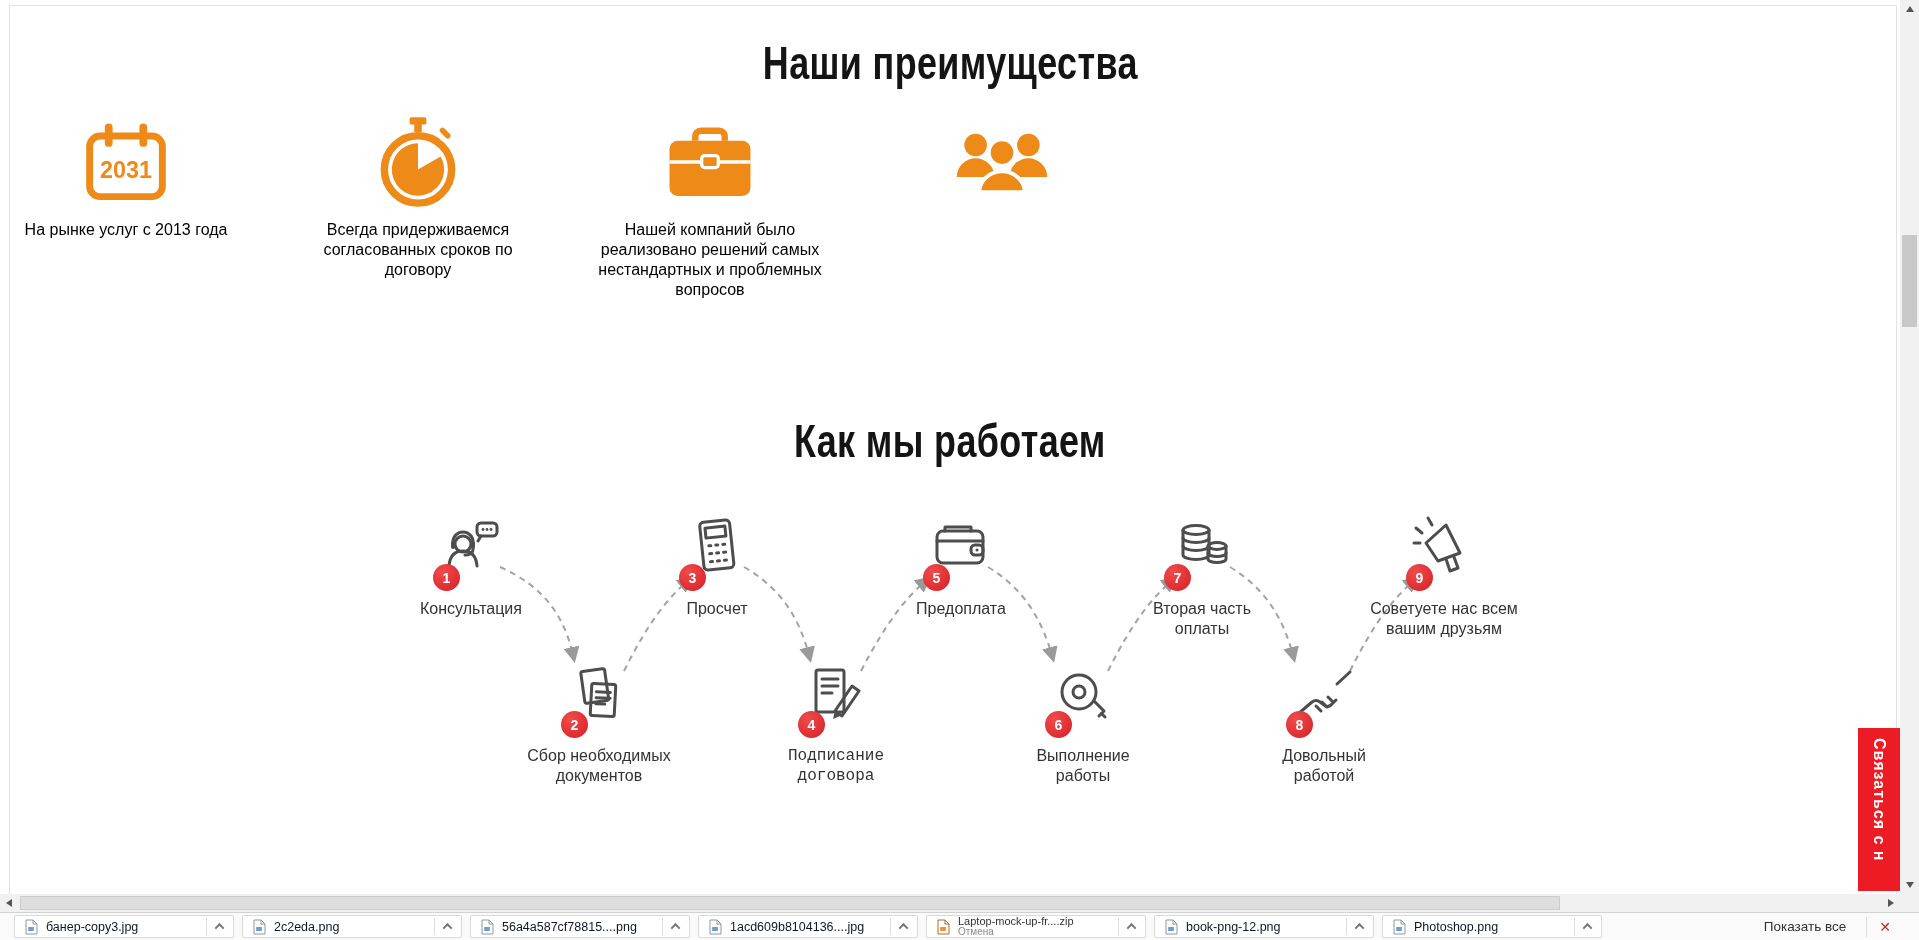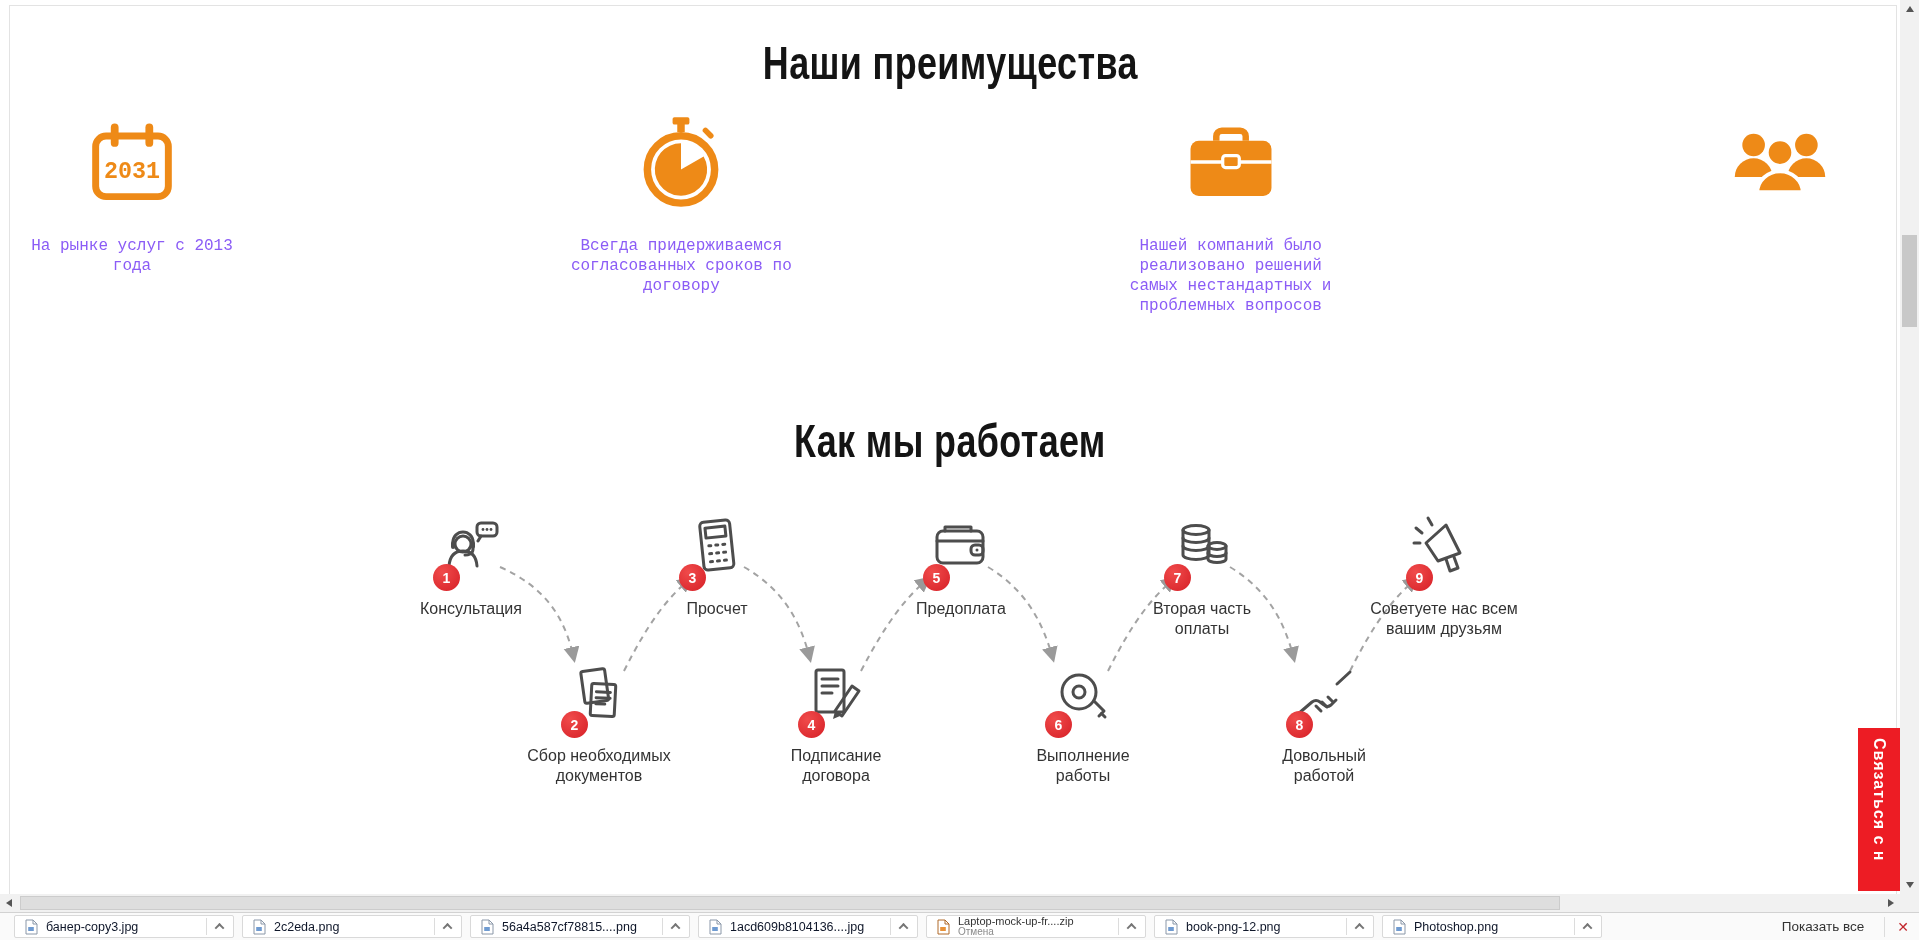--- a/index.html
+++ b/index.html
@@ -10,26 +10,26 @@
   .frame { position:absolute; left:9px; top:5px; width:1888px; height:890px;
     border:1px solid #e3e3e3; border-bottom:none; pointer-events:none; }
 
   .section-title-row { position:absolute; left:0; width:1900px; text-align:center; }
   .section-title { display:inline-block; font-size:46px; font-weight:700; color:#141414;
     transform:scaleX(0.78); white-space:nowrap; letter-spacing:.5px; }
   #advantages-title-row { top:36px; }
   #process-title-row { top:414px; }
 
   
-  .adv-row { position:absolute; top:112px; left:6px; width:1900px;
-    display:flex; justify-content:space-between; gap:40px;font-family:Liberation Mono, monospace; }
+  .adv-row { position:absolute; top:112px; left:0; width:1900px;
+    display:flex; justify-content:flex-start; gap:40px; }
   .adv-col { width:252px; display:flex; flex-direction:column; align-items:center; }
   .adv-iconwrap { height:100px; display:flex; align-items:center; justify-content:center; }
-  .adv-text { margin-top:24px; font-size:16px; line-height:20px; text-align:center;
-    color:#8b5cf6; max-width:232px; }
+  .adv-text { margin-top:8px; font-size:16px; line-height:20px; text-align:center;
+    color:#000000; max-width:232px; }
 
   
   .process { position:absolute; top:495px; left:0; width:1919px; height:312px; }
   .arrows { position:absolute; left:0; top:0; }
   .dash { fill:none; stroke:#a3a3a3; stroke-width:2; stroke-dasharray:6 5; }
   .step { position:absolute; width:170px; text-align:center; }
   .step-iconwrap { position:relative; display:inline-block; width:64px; height:64px; }
   .badge { position:absolute; left:-6px; bottom:-12px; width:27px; height:27px;
     border-radius:50%; background:radial-gradient(circle at 35% 30%, #f04b4b, #d61f26);
     color:#fff; font-size:14px; font-weight:700; display:flex; align-items:center;
@@ -71,21 +71,21 @@
   .dl-fileicon.zip rect { fill:#e8923a; }
   .dl-name { flex:1; margin-left:7px; font-size:12.5px; color:#0f172a; white-space:nowrap;
     overflow:hidden; text-overflow:ellipsis; }
   .dl-name2 { flex:1; margin-left:7px; display:flex; flex-direction:column; overflow:hidden; }
   .dl-name2 .l1 { font-size:11px; color:#333; white-space:nowrap; overflow:hidden; line-height:11px; }
   .dl-name2 .l2 { font-size:10px; color:#8a8a8a; white-space:nowrap; overflow:hidden; line-height:10px; }
   .dl-divider { width:1px; height:17px; background:#dcdcdc; margin:0 2px 0 4px; }
   .dl-chevron { width:20px; height:21px; display:flex; align-items:center; justify-content:center; cursor:pointer; }
   .chev { display:inline-block; width:7px; height:7px; border-left:2px solid #767676;
     border-top:2px solid #767676; transform:rotate(45deg) translate(1px,1px); }
-  .dl-right { margin-left:auto; display:flex; align-items:center; gap:10px; padding-right:10px; }
+  .dl-right { margin-left:auto; display:flex; align-items:center; gap:10px; padding-right:28px; }
   .show-all { background:none; border:none; font-size:13.5px; color:#333; cursor:pointer;
     font-family:inherit; padding:2px 6px; }
   .dl-close { background:none; border:none; font-size:14px; font-weight:700; color:#c2272d;
     cursor:pointer; font-family:inherit; line-height:14px; }
   .dl-right .dl-divider { height:20px; }
 </style>
 </head>
 <body>
 
 <div class="frame"></div>
@@ -223,21 +223,21 @@
   <div class="step" style="left:751px; top:167px;">
     <div class="step-iconwrap">
       <svg class="step-svg" viewBox="0 0 64 64">
         <rect x="12" y="8" width="28" height="42" rx="2"></rect>
         <path d="M18 17 h16 M18 24 h16 M18 31 h10"></path>
         <path d="M31 49 L48 24 l7 5 L38 54 Z"></path>
         <path d="M31 49 l-2 8 l7 -3 z" class="f"></path>
       </svg>
       <span class="badge">4</span>
     </div>
-    <div class="step-label" style="width:120px;">Подписание договора</div>
+    <div class="step-label" style="width:120px;font-family:Liberation Mono, monospace;">Подписание договора</div>
   </div>
 
   <div class="step" style="left:876px; top:20px;">
     <div class="step-iconwrap">
       <svg class="step-svg" viewBox="0 0 64 64">
         <rect x="8" y="16" width="46" height="32" rx="6"></rect>
         <path d="M8 26 h46"></path>
         <path d="M16 16 v-4 h26 v4"></path>
         <rect x="42" y="30" width="12" height="10" rx="4"></rect>
         <circle cx="48" cy="35" r="1.5" class="f"></circle>

